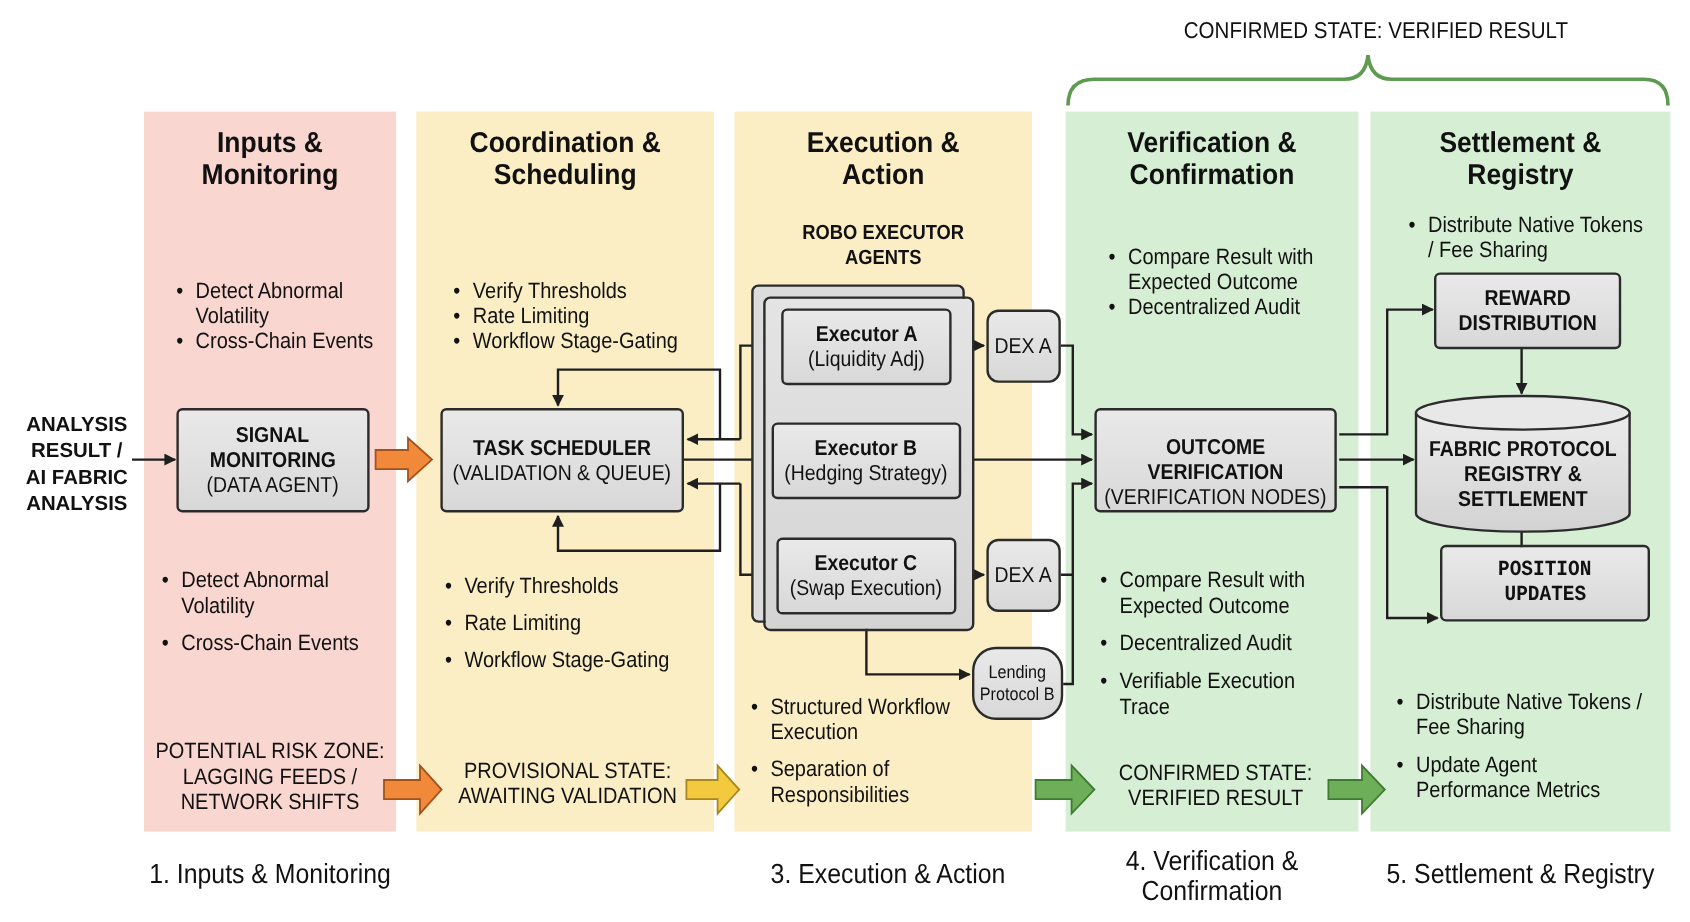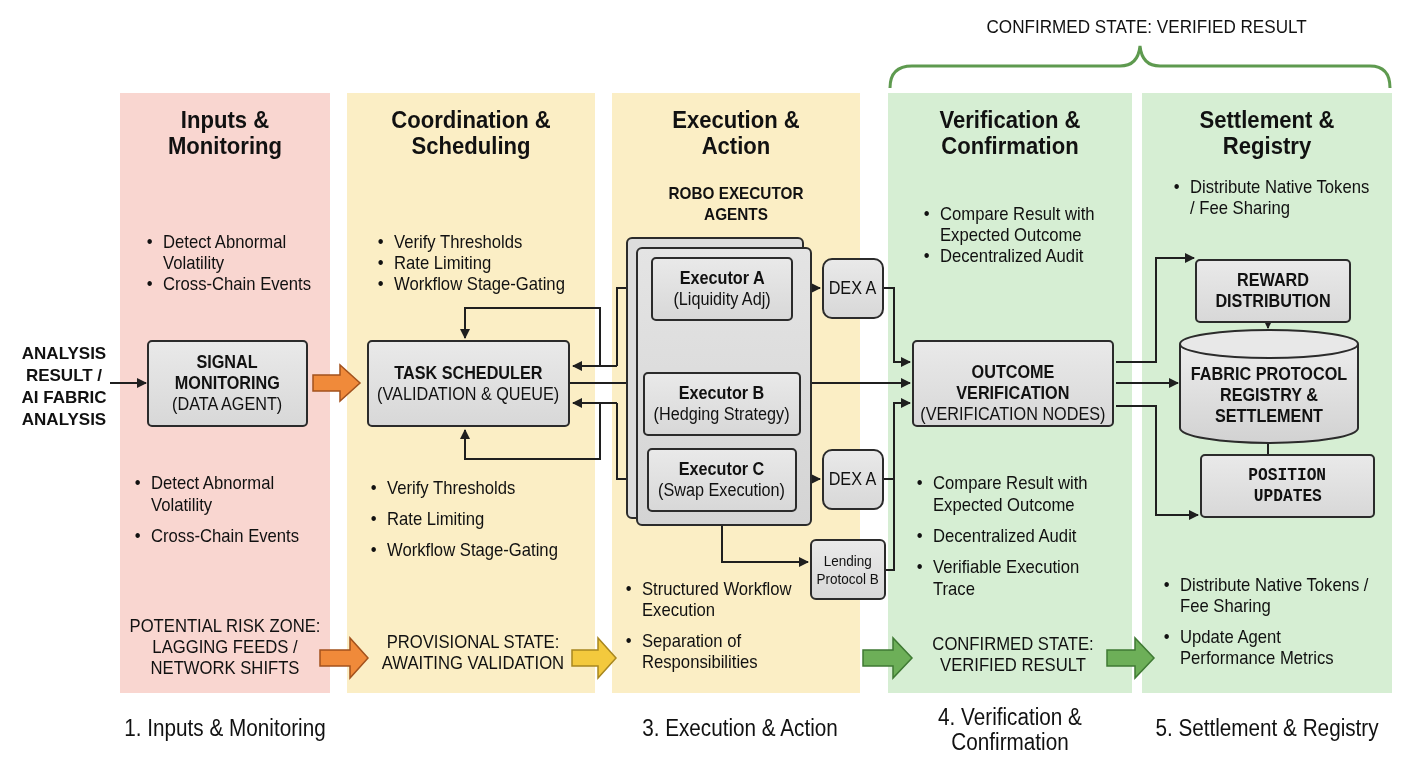--- a/index.html
+++ b/index.html
@@ -145,35 +145,35 @@
   <div>ROBO EXECUTOR</div>
   <div>AGENTS</div>
 </div>
 
 <div class="abs" style="left:626px;top:237px;width:174px;height:278px;background:#dcdcdc;border:2px solid #2b2b2b;border-radius:6px;"></div>
 <div class="abs" style="left:636px;top:247px;width:172px;height:275px;background:linear-gradient(#e4e4e4,#d4d4d4);border:2px solid #2b2b2b;border-radius:6px;"></div>
 <div class="box" style="left:651px;top:257px;width:142px;height:64px;align-items:center;">
   <div class="bx-bold narrow">Executor A</div>
   <div class="bx-norm narrow">(Liquidity Adj)</div>
 </div>
-<div class="box" style="left:643px;top:372px;width:158px;height:64px;">
+<div class="box" style="left:643px;top:352px;width:158px;height:64px;">
   <div class="bx-bold narrow">Executor B</div>
   <div class="bx-norm narrow">(Hedging Strategy)</div>
 </div>
 <div class="box" style="left:647px;top:448px;width:150px;height:64px;">
   <div class="bx-bold narrow">Executor C</div>
   <div class="bx-norm narrow">(Swap Execution)</div>
 </div>
 <div class="box" style="left:822px;top:258px;width:62px;height:61px;border-radius:10px;">
   <div class="bx-norm narrow">DEX A</div>
 </div>
 <div class="box" style="left:822px;top:449px;width:62px;height:61px;border-radius:10px;">
   <div class="bx-norm narrow">DEX A</div>
 </div>
-<div class="box" style="left:810px;top:539px;width:76px;height:61px;border-radius:6px;">
+<div class="box" style="left:810px;top:539px;width:76px;height:61px;border-radius:20px;">
   <div class="narrow" style="font-size:15px;line-height:18px;">Lending</div>
   <div class="narrow" style="font-size:15px;line-height:18px;">Protocol B</div>
 </div>
 <div class="bul" style="left:624px;top:578px;line-height:21px;">
   <div class="item" style="margin-bottom:10px;"><span>Structured Workflow</span><br><span>Execution</span></div>
   <div class="item"><span>Separation of</span><br><span>Responsibilities</span></div>
 </div>
 <div class="footer" style="left:620px;top:716px;width:240px;">3. Execution &amp; Action</div>
 
 <div class="title" style="left:888px;top:107px;width:244px;">
@@ -203,21 +203,21 @@
   <div>Confirmation</div>
 </div>
 
 <div class="title" style="left:1142px;top:107px;width:250px;">
   <div>Settlement &amp;</div>
   <div>Registry</div>
 </div>
 <div class="bul" style="left:1172px;top:176px;">
   <div class="item"><span>Distribute Native Tokens</span><br><span>/ Fee Sharing</span></div>
 </div>
-<div class="box" style="left:1195px;top:227px;width:156px;height:64px;margin-top:32px;">
+<div class="box" style="left:1195px;top:227px;width:156px;height:64px;">
   <div class="bx-bold narrow">REWARD</div>
   <div class="bx-bold narrow">DISTRIBUTION</div>
 </div>
 
 <svg class="abs" style="left:1178px;top:328px;" width="182" height="118">
   <defs>
     <linearGradient id="cyl" x1="0" y1="0" x2="0" y2="1">
       <stop offset="0" stop-color="#ececec"></stop>
         <stop offset="1" stop-color="#d2d2d2"></stop>
     </linearGradient>

